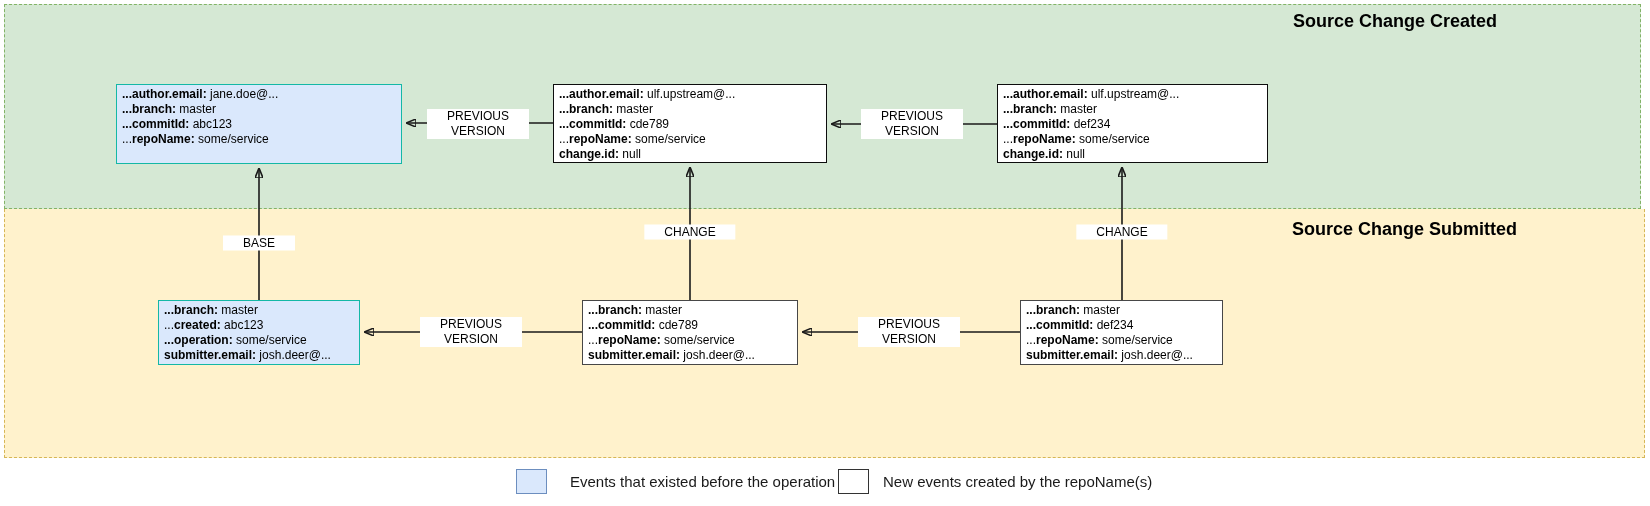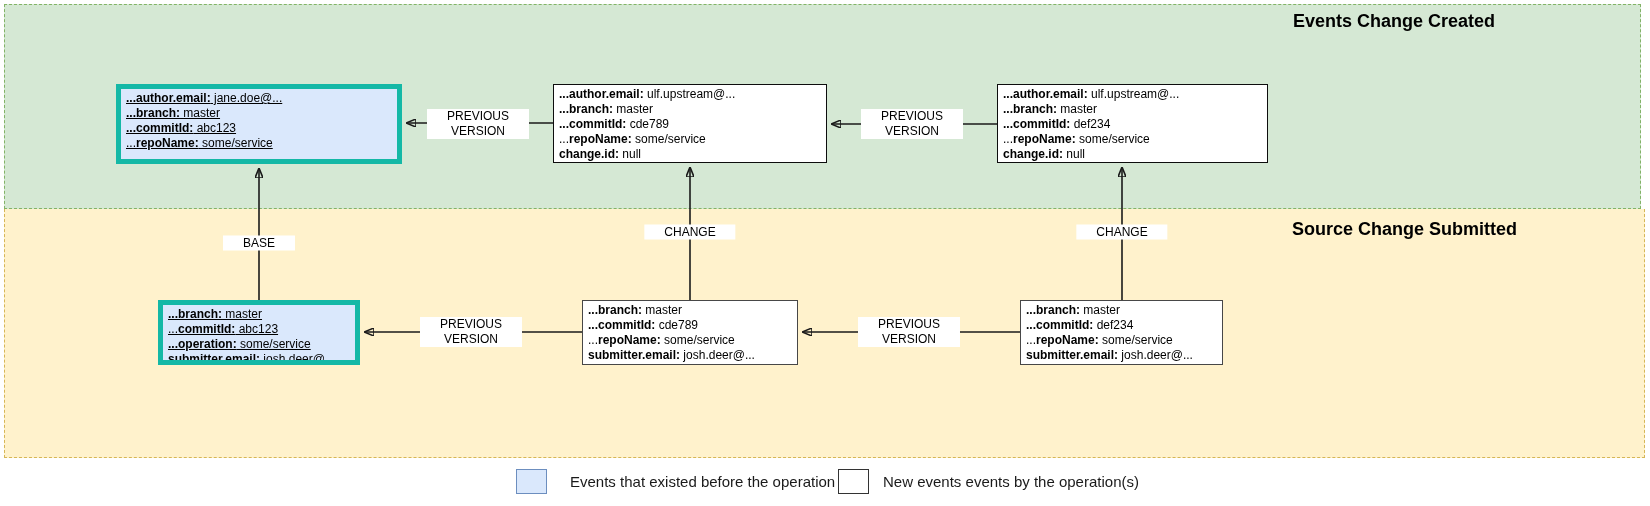--- a/index.html
+++ b/index.html
@@ -47,22 +47,21 @@
   .node {
     position: absolute;
     font-size: 12px;
     line-height: 15px;
     padding: 2px 5px;
     white-space: nowrap;
     overflow: hidden;
   }
   .node.existing {
     background: #dae8fc;
-    border: 5px solid #14b8a6;
-    text-decoration: underline;
+    border: 1px solid #14b8a6;
   }
   .node.new-top {
     background: #ffffff;
     border: 1.5px solid #0d0d0d;
   }
   .node.new-bottom {
     background: #ffffff;
     border: 1.5px solid #474747;
   }
   .ln b { font-weight: bold; }
@@ -98,21 +97,21 @@
   }
 </style>
 </head>
 <body>
 
 <div id="canvas">
 
   <div class="band band-created" style="left:4px; top:4px; width:1637px; height:205px;"></div>
   <div class="band band-submitted" style="left:4px; top:209px; width:1641px; height:249px;"></div>
 
-  <div class="band-title" style="left:1293px; top:11px;">Events Change Created</div>
+  <div class="band-title" style="left:1293px; top:11px;">Source Change Created</div>
   <div class="band-title" style="left:1292px; top:219px;text-align:right;">Source Change Submitted</div>
 
   <svg class="connectors" width="1650" height="506">
     <defs>
       <marker id="arr" markerWidth="10" markerHeight="8" refX="9" refY="4" orient="auto" markerUnits="userSpaceOnUse">
         <path d="M0,0 L10,4 L0,8 Z" fill="#1a1a1a" stroke="none"></path>
       </marker>
     </defs>
     <path d="M553,123 L407,123" marker-end="url(#arr)"></path>
     <path d="M997,124 L832,124" marker-end="url(#arr)"></path>
@@ -141,21 +140,21 @@
   <div class="node new-top" style="left:997px; top:84px; width:271px; height:79px;">
     <div class="ln"><span></span><b>...author.email:</b><span> ulf.upstream@...</span></div>
     <div class="ln"><span></span><b>...branch:</b><span> master</span></div>
     <div class="ln"><span></span><b>...commitId:</b><span> def234</span></div>
     <div class="ln"><span>...</span><b>repoName:</b><span> some/service</span></div>
     <div class="ln"><span></span><b>change.id:</b><span> null</span></div>
   </div>
 
   <div class="node existing" style="left:158px; top:300px; width:202px; height:65px;">
     <div class="ln"><span></span><b>...branch:</b><span> master</span></div>
-    <div class="ln"><span>...</span><b>commitId:</b><span> abc123</span></div>
+    <div class="ln"><span>...</span><b>created:</b><span> abc123</span></div>
     <div class="ln"><span></span><b>...operation:</b><span> some/service</span></div>
     <div class="ln"><span></span><b>submitter.email:</b><span> josh.deer@...</span></div>
   </div>
 
   <div class="node new-bottom" style="left:582px; top:300px; width:216px; height:65px;">
     <div class="ln"><span></span><b>...branch:</b><span> master</span></div>
     <div class="ln"><span></span><b>...commitId:</b><span> cde789</span></div>
     <div class="ln"><span>...</span><b>repoName:</b><span> some/service</span></div>
     <div class="ln"><span></span><b>submitter.email:</b><span> josh.deer@...</span></div>
   </div>
@@ -176,16 +175,16 @@
   <div class="edge-label" style="left:909px; top:332px;">PREVIOUS
 VERSION</div>
   <div class="edge-label" style="left:259px; top:243px;text-align:right;">BASE</div>
   <div class="edge-label" style="left:690px; top:232px;">CHANGE</div>
   <div class="edge-label" style="left:1122px; top:232px;">CHANGE</div>
 
   <div>
     <div class="legend-swatch existing" style="left:516px; top:469px;"></div>
     <div class="legend-text" style="left:570px; top:474px;">Events that existed before the operation</div>
     <div class="legend-swatch new" style="left:838px; top:469px;"></div>
-    <div class="legend-text" style="left:883px; top:474px;">New events events by the operation(s)</div>
+    <div class="legend-text" style="left:883px; top:474px;">New events created by the repoName(s)</div>
   </div>
 
 </div>
 
 </body></html>

